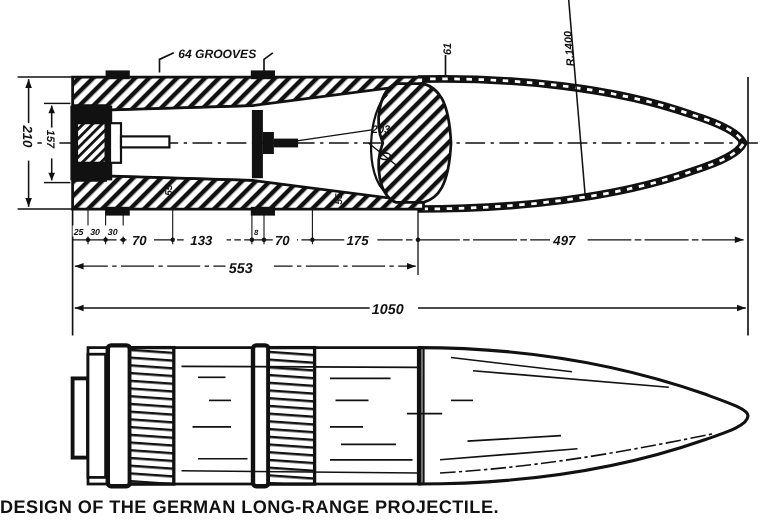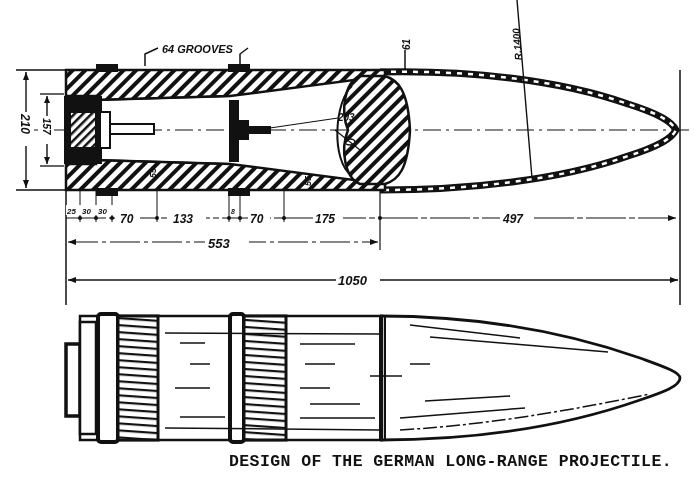--- a/index.html
+++ b/index.html
@@ -1,21 +1,21 @@
 <!DOCTYPE html>
 <html><head>
   <meta charset="utf-8">
   <style>
     html, body { margin: 0; padding: 0; background: #ffffff; }
     body { width: 694px; height: 483px; overflow: hidden; position: relative; }
     #drawing { position: absolute; left: 0; top: 0; width: 694px; height: 483px; }
     .lbl { font-family: "Liberation Sans", sans-serif; font-style: italic; font-weight: bold; fill: #111; }
     .caption {
-      position: absolute; left: 0; top: 452px; width: 672px; text-align: right;
-      font-family: Liberation Mono, monospace; font-weight: bold; font-size: 16.5px;
+      position: absolute; left: 0; top: 452px; width: 672px; text-align: left;
+      font-family: Liberation Sans, sans-serif; font-weight: bold; font-size: 16.5px;
       letter-spacing: 0.4px; color: #111;
     }
   </style>
 </head>
 <body>
 
 <svg id="drawing" viewBox="0 0 694 483" xmlns="http://www.w3.org/2000/svg">
   <defs>
     <pattern id="hatch" patternUnits="userSpaceOnUse" width="9" height="9" patternTransform="rotate(45)">
       <rect width="9" height="9" fill="#fff"></rect>

